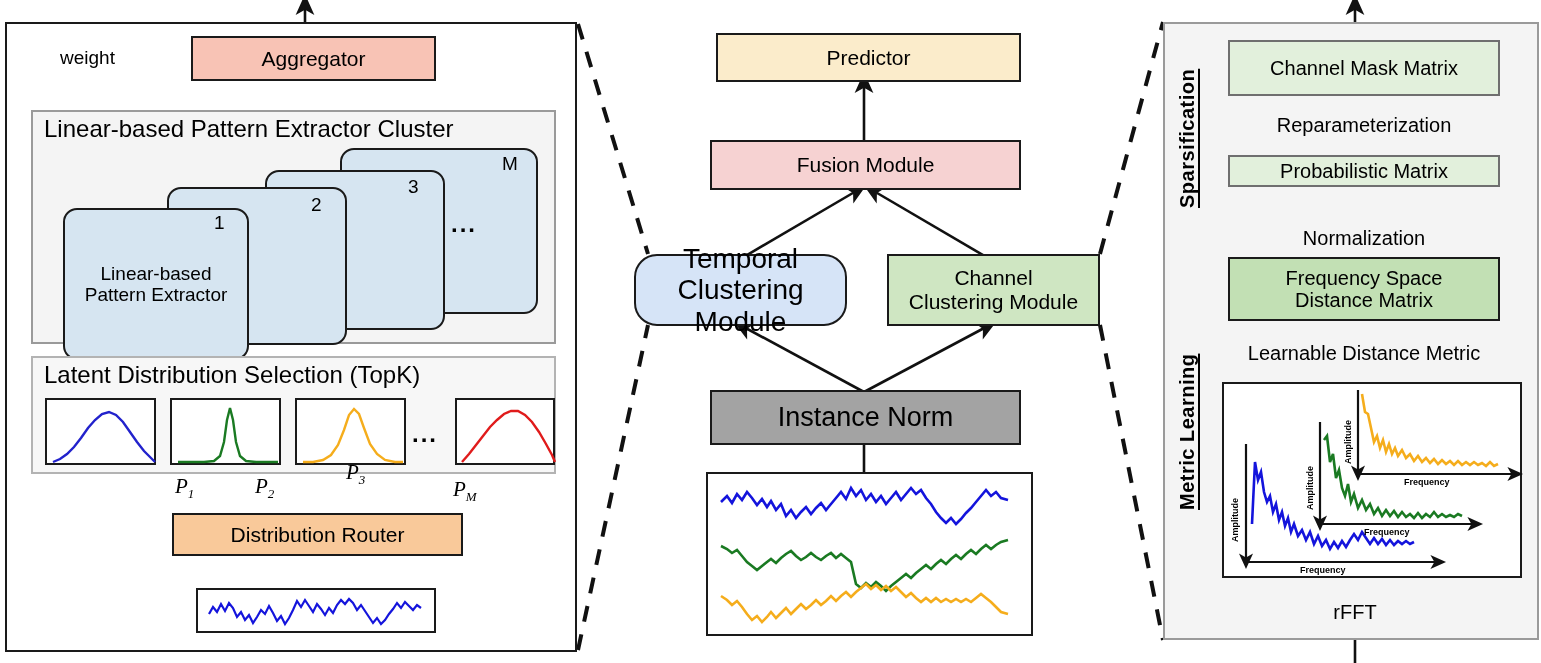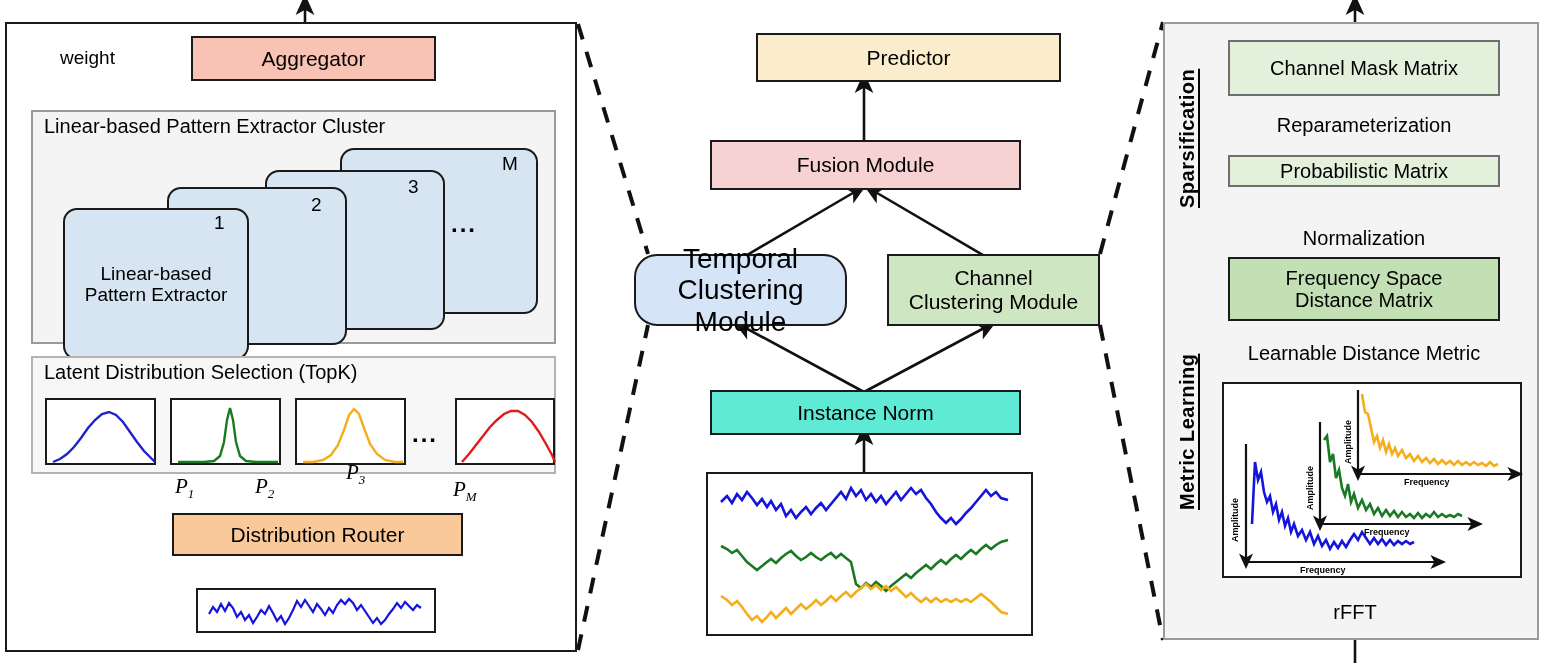--- a/index.html
+++ b/index.html
@@ -8,21 +8,21 @@
   #stage{position:absolute;inset:0;width:1541px;height:663px;}
   .abs{position:absolute;box-sizing:border-box;}
   .box{display:flex;align-items:center;justify-content:center;text-align:center;line-height:1.12;}
   .b-dark{border:2px solid #1a1a1a;}
   .b-gray{border:2px solid #6f6f6f;}
   .panel-gray{border:2px solid #9a9a9a;background:#f4f4f4;}
   .panel-lite{border:2px solid #b3b3b3;background:#f7f7f7;}
   .panel-white{border:2px solid #1a1a1a;background:#ffffff;}
   .lbl{white-space:pre-line;}
   svg{position:absolute;left:0;top:0;overflow:visible;pointer-events:none;}
-  .sectiontitle{font-size:20px;}
+  .sectiontitle{font-size:24px;}
   .vert{writing-mode:vertical-rl;transform:rotate(180deg);font-weight:bold;
         text-decoration:underline;letter-spacing:.5px;}
   .axlab{font-size:9px;font-weight:bold;}
   .axlabv{font-size:9px;font-weight:bold;writing-mode:vertical-rl;transform:rotate(180deg);}
   .plabel{font-family:"Liberation Serif", serif;font-style:italic;font-size:21px;}
   .plabel sub{font-size:13px;font-style:italic;}
 </style>
 </head>
 <body>
 
@@ -186,35 +186,35 @@
 
   <div class="abs b-dark" style="left:196px;top:588px;width:240px;height:45px;background:#fff;">
     <svg width="240" height="45">
         <polyline fill="none" stroke="#1414dc" stroke-width="2.2" points="11,24 15,17 19,22 23,14 27,21 31,13 35,18 39,27 43,22 47,30 51,25 55,33 59,27 63,20 67,24 71,16
               75,23 79,31 83,26 87,34 91,28 95,20 99,11 103,17 107,10 111,16 115,22 119,14 123,19 127,25 131,18
               135,23 139,15 143,10 147,14 151,9 155,13 159,20 163,15 167,21 171,27 175,33 179,28 183,34 187,30
               191,24 195,19 199,13 203,18 207,12 211,16 215,20 219,15 223,18"></polyline>
       </svg>
   </div>
 
-  <div class="abs box b-dark" style="left:716px;top:33px;width:305px;height:49px;background:#fbeccb;font-size:21px;margin-left:40px;">
+  <div class="abs box b-dark" style="left:716px;top:33px;width:305px;height:49px;background:#fbeccb;font-size:21px;">
     <span>Predictor</span>
   </div>
   <div class="abs box b-dark" style="left:710px;top:140px;width:311px;height:50px;background:#f6d2d2;font-size:21px;">
     <span>Fusion Module</span>
   </div>
   <div class="abs box b-dark lbl" style="left:634px;top:254px;width:213px;height:72px;background:#d6e4f7;font-size:28px;border-radius:23px;">
     <span>Temporal
 Clustering Module</span>
   </div>
   <div class="abs box b-dark lbl" style="left:887px;top:254px;width:213px;height:72px;background:#cfe6c2;font-size:21px;align-items:center;">
     <span>Channel
 Clustering Module</span>
   </div>
-  <div class="abs box b-dark" style="left:710px;top:390px;width:311px;height:45px;background:#5eead4;font-size:21px;">
+  <div class="abs box b-dark" style="left:710px;top:390px;width:311px;height:55px;background:#a3a3a3;font-size:27px;">
     <span>Instance Norm</span>
   </div>
 
   <div class="abs b-dark" style="left:706px;top:472px;width:327px;height:164px;background:#fff;">
     <svg width="327" height="164">
       <polyline fill="none" stroke="#1414dc" stroke-width="2.6" points="13,28 19,22 24,29 29,20 34,26 39,18 44,24 49,31 54,25 59,33 63,27 68,36 73,30 78,42 83,36 88,44
                 93,38 98,33 103,40 108,34 113,29 118,36 123,30 128,24 133,18 138,25 143,14 148,22 153,16 158,26
                 163,20 168,28 173,22 178,30 183,24 188,18 193,26 198,20 203,14 208,20 213,16 218,24 223,30 228,38
                 233,44 238,49 243,44 248,50 253,45 258,39 263,34 268,28 273,22 278,16 283,22 288,18 293,24 300,26"></polyline>
       <polyline fill="none" stroke="#1a7a22" stroke-width="2.6" points="13,72 19,75 24,79 29,76 34,82 39,88 44,92 49,96 54,92 59,88 63,85 68,89 73,84 78,80 83,77 88,82

